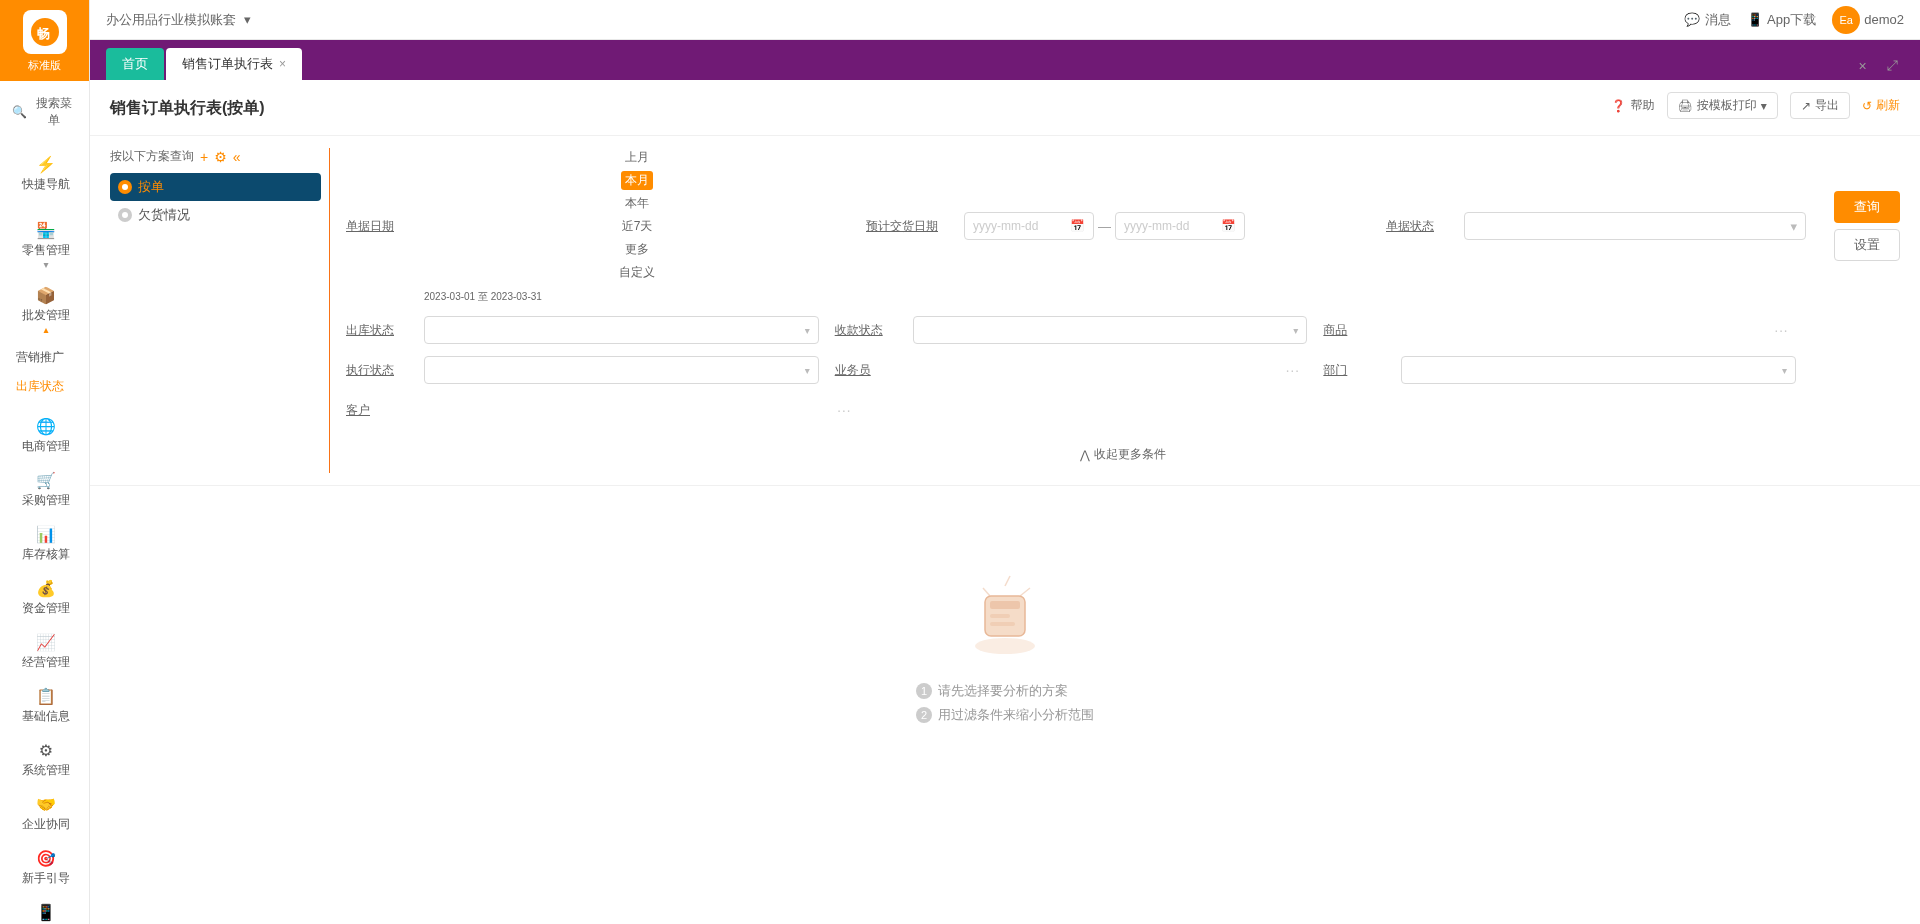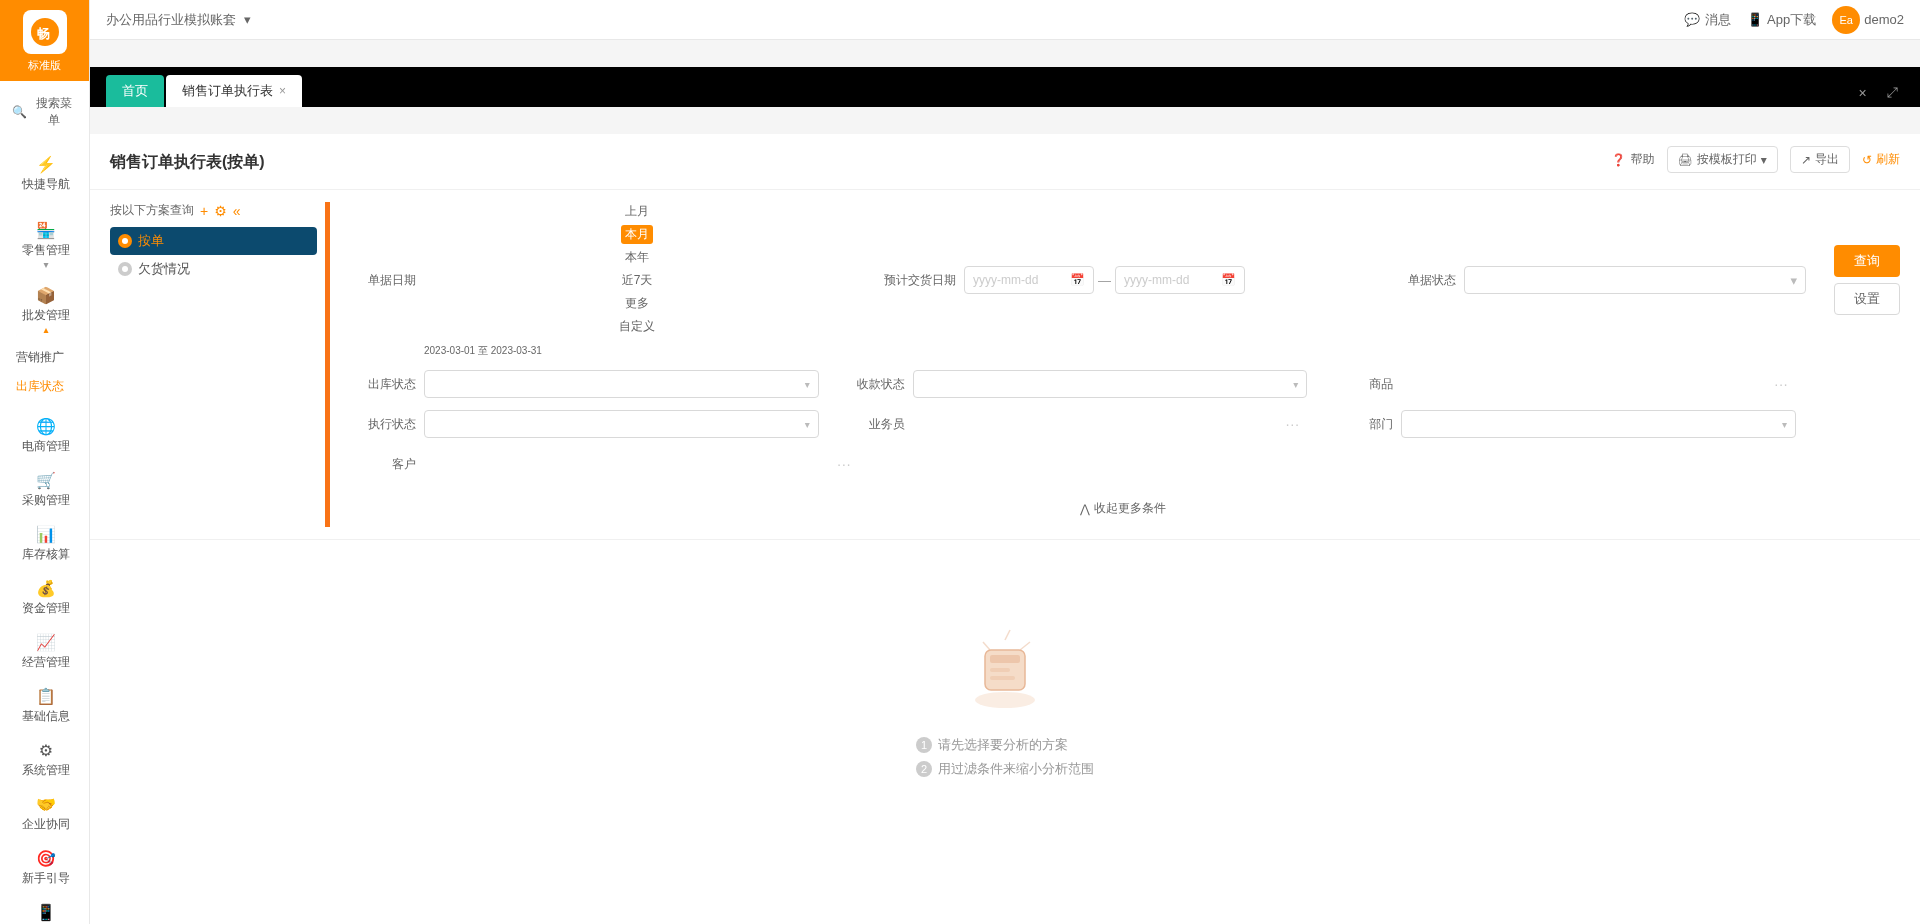--- a/index.html
+++ b/index.html
@@ -12,31 +12,31 @@
     .logo-icon svg { width: 32px; height: 32px; }
     .logo-text { color: #fff; font-size: 11px; }
     .sidebar-search { width: 100%; padding: 10px 8px; }
     .sidebar-search-btn { width: 100%; background: none; border: none; color: #666; font-size: 12px; cursor: pointer; display: flex; align-items: center; gap: 4px; padding: 4px; }
     .sidebar-section { width: 100%; padding: 4px 0; }
     .sidebar-item { width: 100%; display: flex; flex-direction: column; align-items: center; padding: 8px 4px; cursor: pointer; color: #555; font-size: 12px; border-left: 3px solid transparent; }
     .sidebar-item .item-icon { font-size: 16px; margin-bottom: 2px; }
     .sidebar-divider { width: 80%; height: 1px; background: #f0f0f0; margin: 4px auto; }
 
     
-    .main-wrapper { flex: 1; display: flex; flex-direction: column; overflow: hidden; gap: 27px; }
+    .main-wrapper { flex: 1; display: flex; flex-direction: column; overflow: hidden; }
 
     
     .topbar { height: 40px; background: #fff; border-bottom: 1px solid #e8e8e8; display: flex; align-items: center; padding: 0 16px; justify-content: space-between; flex-shrink: 0; }
     .topbar-left { display: flex; align-items: center; gap: 8px; color: #666; font-size: 13px; }
     .topbar-right { display: flex; align-items: center; gap: 16px; color: #666; font-size: 13px; }
     .topbar-right-item { display: flex; align-items: center; gap: 4px; cursor: pointer; }
     .avatar { width: 28px; height: 28px; border-radius: 50%; background: #ff8c00; display: flex; align-items: center; justify-content: center; color: #fff; font-size: 11px; overflow: hidden; }
 
     
-    .tabbar { height: 40px; background: #000000; display: flex; align-items: flex-end; padding: 0 16px; flex-shrink: 0; gap: 2px; }
+    .tabbar { height: 40px; background: #701a75; display: flex; align-items: flex-end; padding: 0 16px; flex-shrink: 0; gap: 2px; }
     .tab { height: 32px; padding: 0 16px; display: flex; align-items: center; gap: 6px; cursor: pointer; border-radius: 4px 4px 0 0; font-size: 13px; background: #e8eaed; color: #666; }
     .tab.active { background: #fff; color: #333; font-weight: 500; }
     .tab.home { background: #1abc9c; color: #fff; }
     .tab-close { font-size: 12px; color: #999; cursor: pointer; }
     .tab-actions { margin-left: auto; display: flex; align-items: center; gap: 8px; padding-bottom: 4px; }
     .tab-action-btn { background: none; border: none; color: #999; cursor: pointer; font-size: 14px; padding: 2px 6px; }
 
     
     .page-content { flex: 1; background: #fff; overflow-y: auto; }
 
@@ -44,33 +44,33 @@
     .page-header { padding: 12px 20px 16px; border-bottom: 1px solid #f0f0f0; display: flex; align-items: flex-end; justify-content: space-between; }
     .page-title { font-size: 16px; font-weight: 600; color: #333; }
     .page-header-actions { display: flex; align-items: center; gap: 12px; }
     .header-action-btn { display: flex; align-items: center; gap: 4px; font-size: 12px; color: #666; cursor: pointer; background: none; border: none; }
     .header-action-btn.print { border: 1px solid #ddd; padding: 4px 10px; border-radius: 4px; }
     .header-action-btn.export { border: 1px solid #ddd; padding: 4px 10px; border-radius: 4px; }
     .header-action-btn.refresh { color: #ff8c00; }
 
     
     .filter-area { display: flex; padding: 12px 20px; border-bottom: 1px solid #f0f0f0; gap: 0; }
-    .filter-left { width: 220px; flex-shrink: 0; border-right: 5px solid #f97316; padding-right: 8px; }
+    .filter-left { width: 220px; flex-shrink: 0; border-right: 1px solid #f97316; padding-right: 8px; }
     .filter-section-title { font-size: 12px; color: #666; margin-bottom: 8px; display: flex; align-items: center; gap: 6px; }
     .filter-section-title .add-btn, .filter-section-title .setting-btn, .filter-section-title .collapse-btn { cursor: pointer; color: #ff8c00; font-size: 14px; }
     .filter-item { display: flex; align-items: center; gap: 6px; padding: 5px 8px; cursor: pointer; border-radius: 4px; font-size: 13px; color: #555; }
     .filter-item.active { background: #0c4a6e; color: #ff8c00; }
     .filter-item-dot-inner { width: 6px; height: 6px; border-radius: 50%; background: #fff; }
 
     
     .filter-right { flex: 1; padding-left: 16px; }
     .filter-rows { display: flex; flex-direction: column; gap: 12px; }
     .filter-row { display: flex; align-items: center; gap: 16px; }
     .filter-field { display: flex; align-items: center; flex: 1; }
-    .filter-label { font-size: 12px; color: #666; width: 70px; text-align: right; flex-shrink: 0; margin-right: 8px; }
+    .filter-label { font-size: 12px; color: #666; width: 70px; flex-shrink: 0; margin-right: 8px; text-decoration: underline; }
     .filter-select { flex: 1; height: 28px; border: 1px solid #d9d9d9; border-radius: 4px; padding: 0 8px; font-size: 12px; color: #333; background: #fff; display: flex; align-items: center; justify-content: space-between; cursor: pointer; }
     .filter-select-arrow { color: #bbb; font-size: 10px; }
     .filter-dots { color: #ccc; font-size: 14px; cursor: pointer; margin-left: 4px; }
 
     
     .date-range-tabs { display: flex; align-items: center; gap: 4px; margin-bottom: 4px; flex-direction: column; }
     .date-tab { font-size: 12px; color: #666; cursor: pointer; padding: 1px 4px; border-radius: 3px; }
     .date-tab.active { background: #ff8c00; color: #fff; }
     .date-input { width: 130px; height: 28px; border: 1px solid #d9d9d9; border-radius: 4px; padding: 0 8px; font-size: 12px; color: #999; background: #fff; display: flex; align-items: center; justify-content: space-between; }
     .date-sep { color: #999; }

